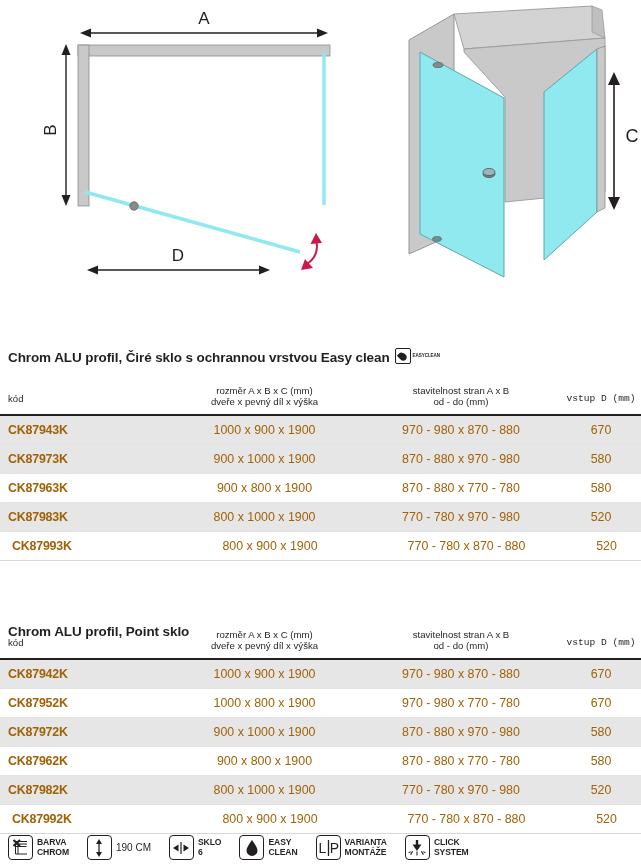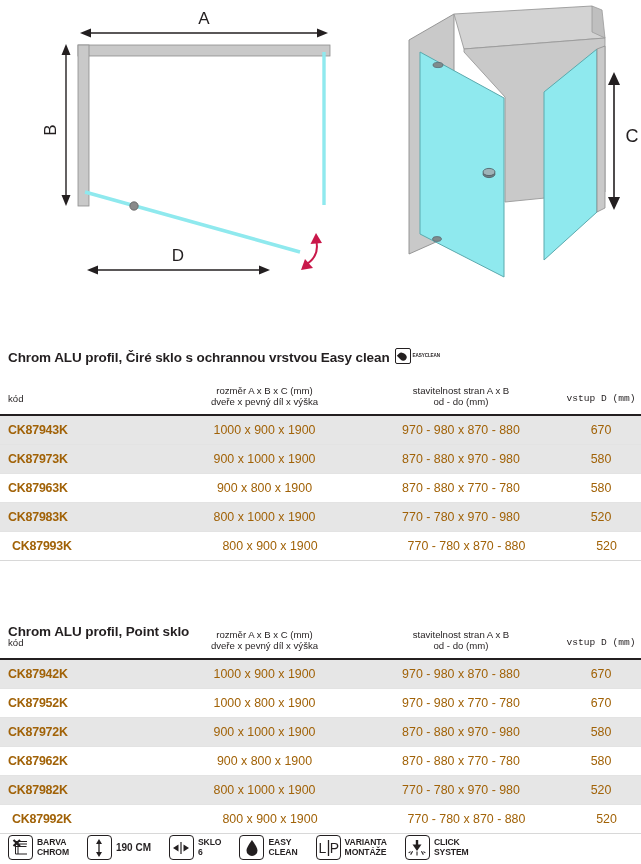--- a/index.html
+++ b/index.html
@@ -148,21 +148,21 @@
     font-size: 8.6px;
     line-height: 9.6px;
     font-weight: bold;
     letter-spacing: -0.1px;
     color: #231f20;
     white-space: nowrap;
   }
   .lg-label span { display: block; }
   .lg-single {
     font-size: 10px;
-    font-weight: bold;
+    font-weight: normal;
     letter-spacing: 0;
   }
 </style>
 </head>
 <body>
 
 <div class="drawings">
 
   <div class="plan-wrap">
     <svg class="plan-svg" width="360" height="290" viewBox="0 0 360 290">

